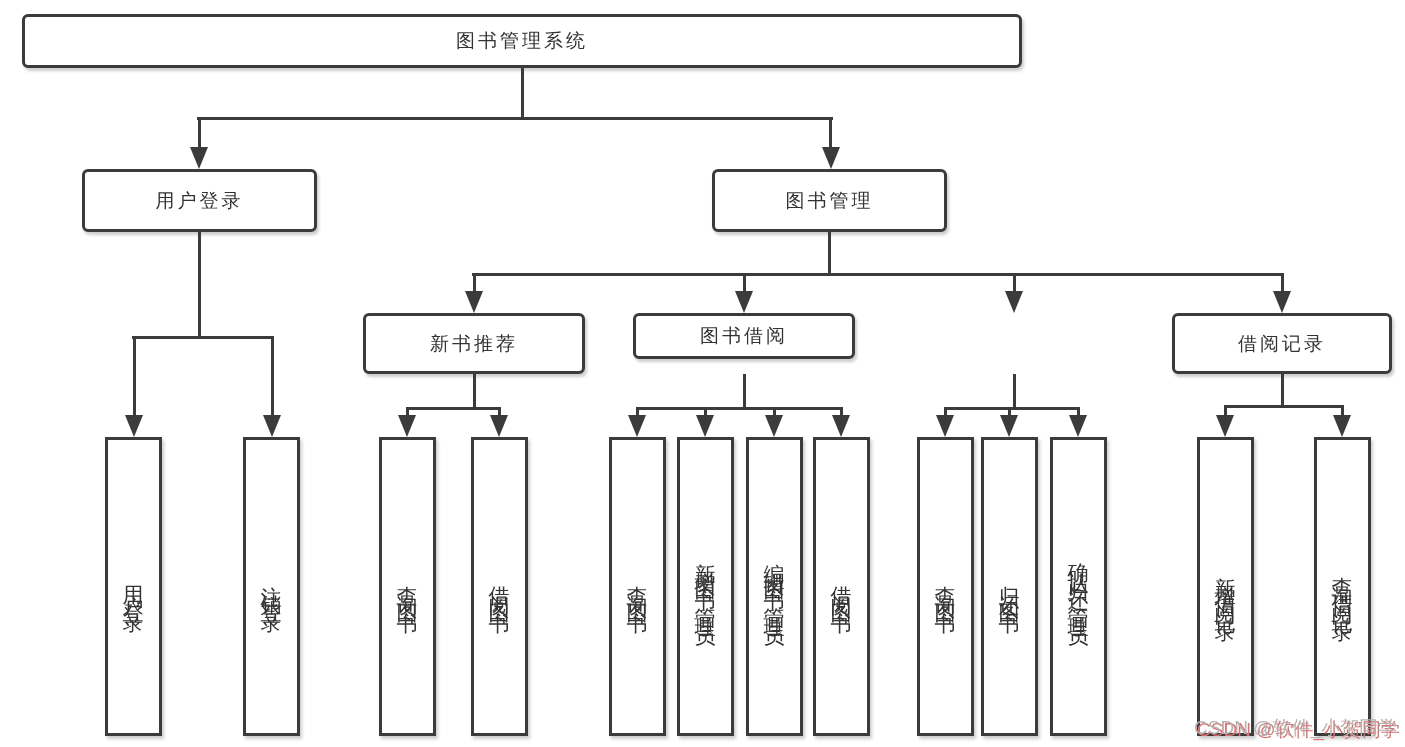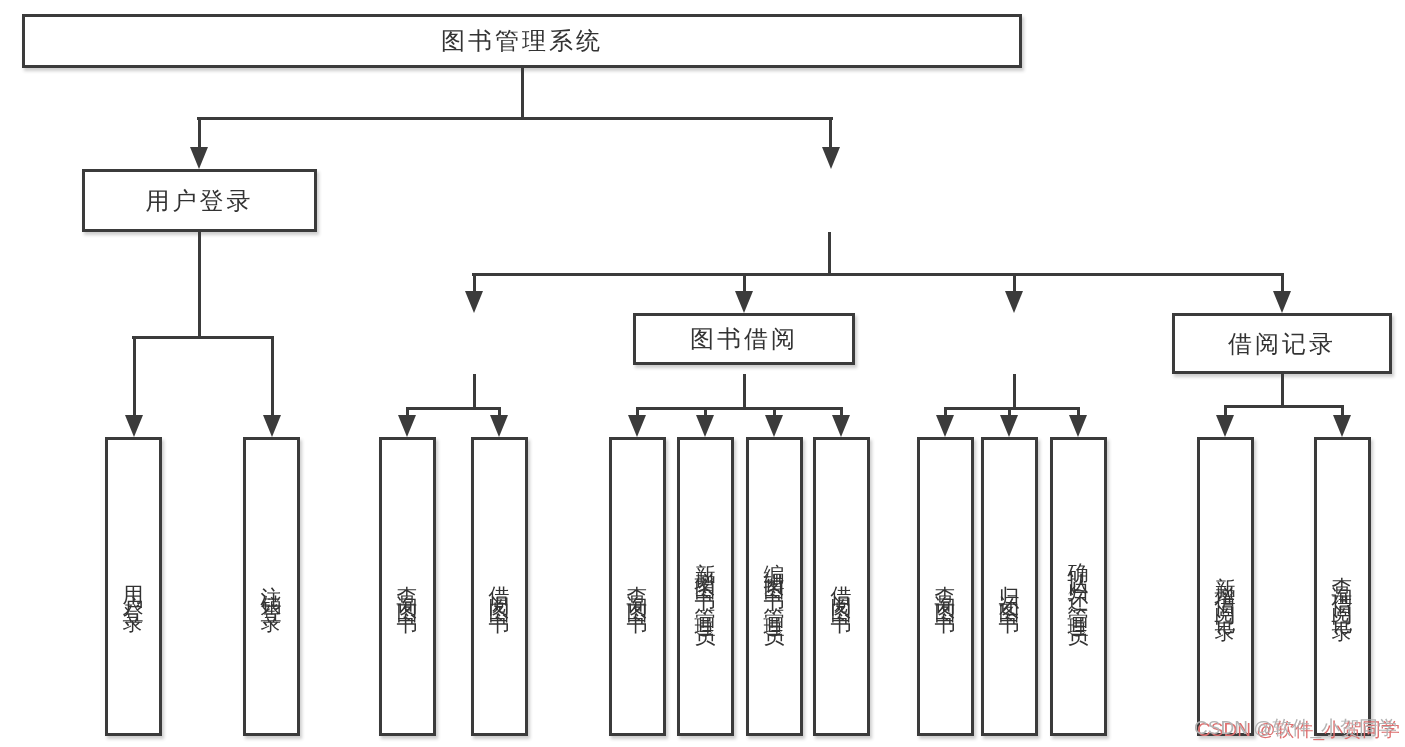--- a/index.html
+++ b/index.html
@@ -23,23 +23,24 @@
     box-sizing:border-box;
     border:3px solid var(--line);
     background:var(--box_bg);
     color:var(--text);
     display:flex;
     align-items:center;
     justify-content:center;
     box-shadow:2px 3px 3px rgba(60,60,60,0.25);
   }
   .hbox{
-    font-size:24px;
+    font-size:19px;
     letter-spacing:3px;
     white-space:nowrap;
+    border-radius:6px;
   }
   .leaf{
     writing-mode:vertical-rl;
     text-orientation:mixed;
     font-size:21px;
     letter-spacing:9px;
     line-height:1;
   }
   .vl{
     position:absolute;
@@ -87,33 +88,35 @@
   <div class="box hbox" style="left:22px;top:14px;width:1000px;height:54px">图书管理系统</div>
 
   <i class="vl" style="left:521px;top:68px;height:49px"></i>
   <i class="hl" style="left:197px;top:117px;width:636px"></i>
   <i class="vl" style="left:198px;top:117px;height:33px"></i>
   <i class="vl" style="left:829px;top:117px;height:33px"></i>
   <i class="ah" style="left:190px;top:147px"></i>
   <i class="ah" style="left:822px;top:147px"></i>
 
   <div class="box hbox" style="left:82px;top:169px;width:235px;height:63px">用户登录</div>
+  <div class="box hbox" style="left:712px;top:169px;width:235px;height:63px">图书管理</div>
 
   <i class="vl" style="left:828px;top:232px;height:41px"></i>
   <i class="hl" style="left:472px;top:273px;width:811px"></i>
   <i class="vl" style="left:473px;top:273px;height:20px"></i>
   <i class="vl" style="left:743px;top:273px;height:20px"></i>
   <i class="vl" style="left:1013px;top:273px;height:20px"></i>
   <i class="vl" style="left:1281px;top:273px;height:20px"></i>
   <i class="ah" style="left:465px;top:291px"></i>
   <i class="ah" style="left:735px;top:291px"></i>
   <i class="ah" style="left:1005px;top:291px"></i>
   <i class="ah" style="left:1273px;top:291px"></i>
 
-  <div class="box hbox" style="left:633px;top:313px;width:222px;height:52px">图书借阅</div>
+  <div class="box hbox" style="left:363px;top:313px;width:222px;height:61px">新书推荐</div>
+  <div class="box hbox" style="left:633px;top:313px;width:222px;height:46px">图书借阅</div>
   <div class="box hbox" style="left:1172px;top:313px;width:220px;height:61px">借阅记录</div>
 
   <i class="vl" style="left:198px;top:232px;height:104px"></i>
   <i class="hl" style="left:132px;top:336px;width:142px"></i>
   <i class="vl" style="left:133px;top:336px;height:80px"></i>
   <i class="vl" style="left:271px;top:336px;height:80px"></i>
   <i class="ah" style="left:125px;top:415px"></i>
   <i class="ah" style="left:263px;top:415px"></i>
 
   <i class="vl" style="left:473px;top:374px;height:33px"></i>

